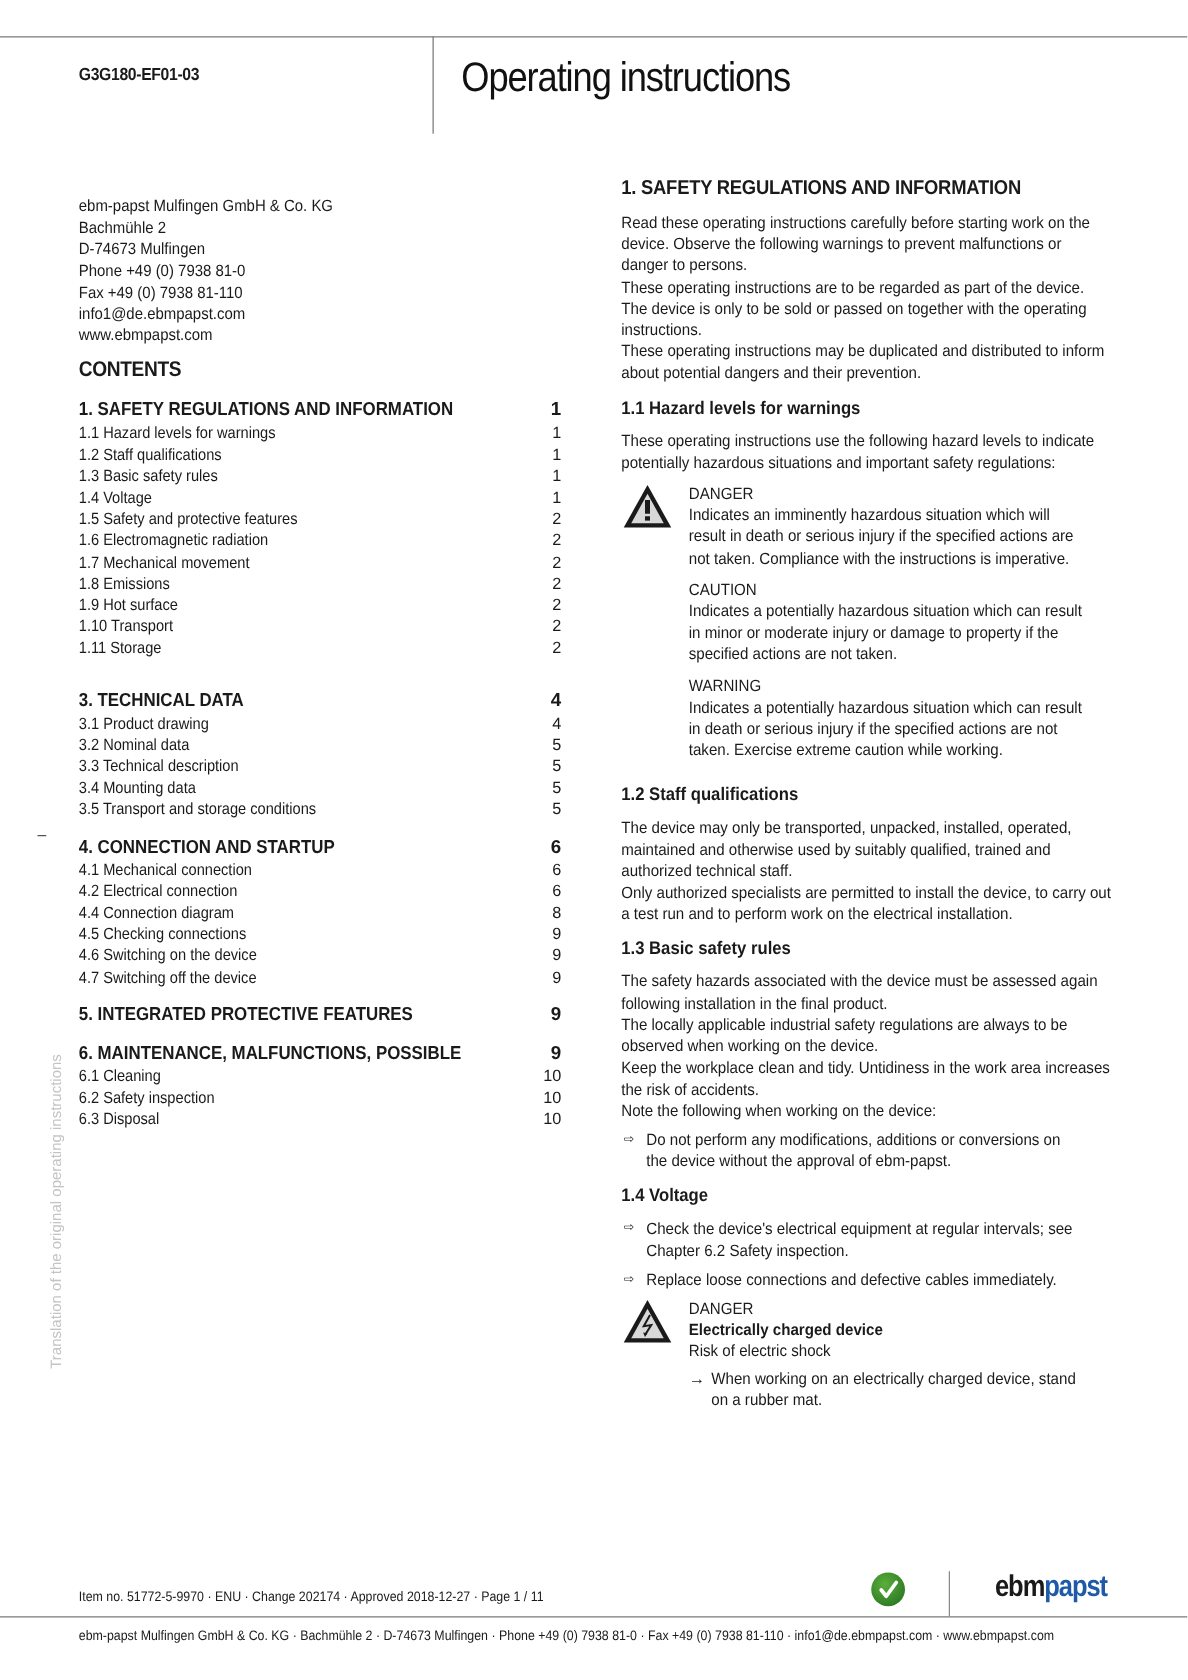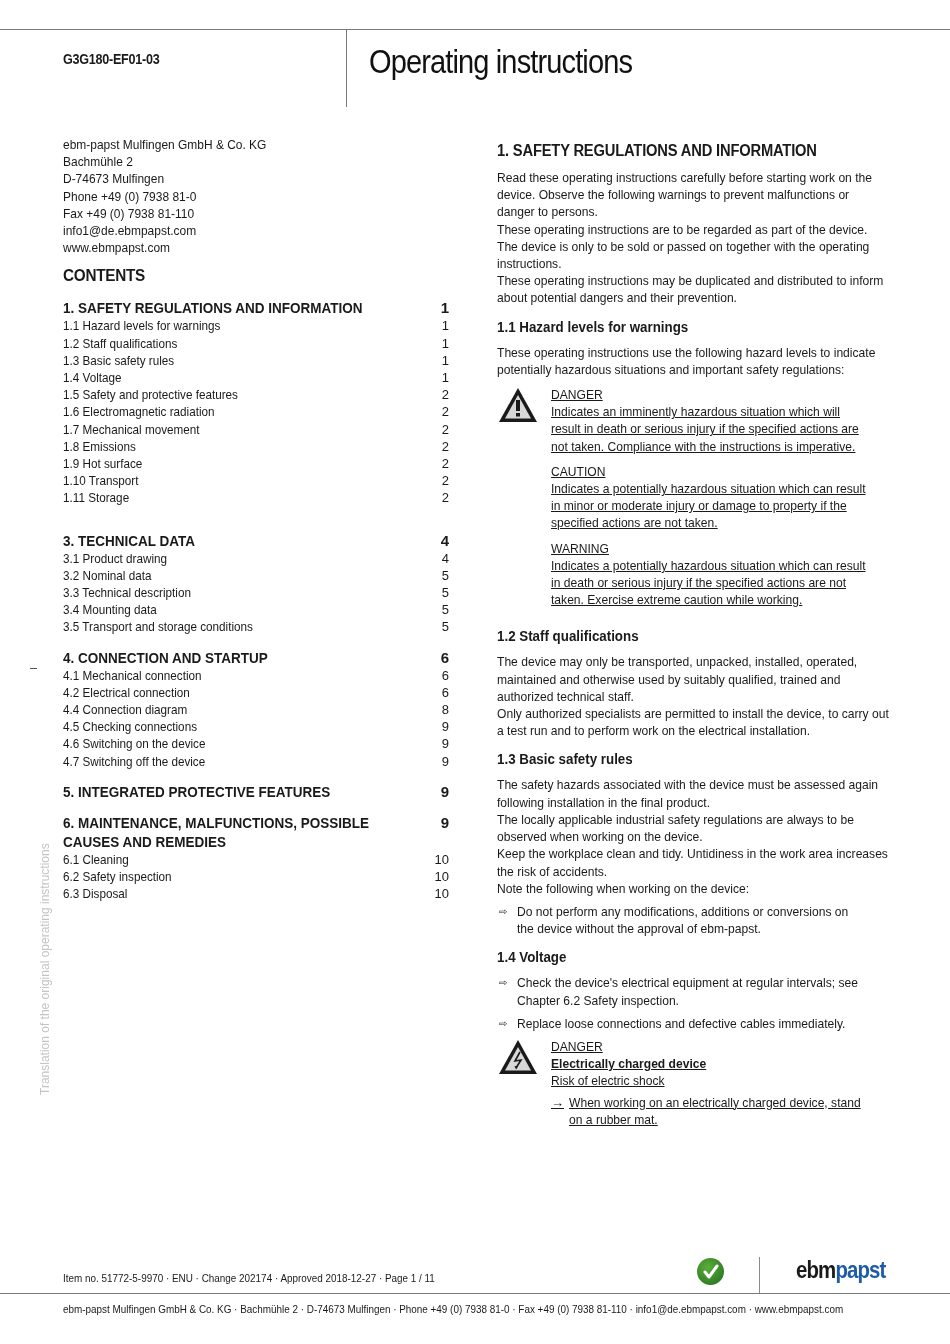--- a/index.html
+++ b/index.html
@@ -7,42 +7,42 @@
          font-family:"Liberation Sans", sans-serif; color:#1a1a1a; }
   .abs { position:absolute; }
 
   
   .top-rule { left:0; top:29px; width:950px; height:1px; background:#7a7a7a; }
   .head-vline { left:346px; top:29px; width:1px; height:78px; background:#7a7a7a; }
   .doc-code { left:63px; top:51px; font-size:14px; font-weight:bold; letter-spacing:-0.3px; transform:scaleX(0.9); transform-origin:left; }
   .doc-title { left:369px; top:43px; font-size:33px; letter-spacing:-1px; transform:scaleX(0.88); transform-origin:left; color:#111; }
 
   
-  .left-col { left:63px; top:136px; width:386px; }
+  .left-col { left:63px; top:156px; width:386px; }
   .addr { font-size:13px; line-height:17.2px; transform:scaleX(0.92); transform-origin:left; white-space:nowrap; }
   .contents-h { font-size:17px; font-weight:bold; margin-top:10px; letter-spacing:-0.3px; transform:scaleX(0.9); transform-origin:left; }
   .toc { margin-top:12px; }
   .toc-sec { display:flex; justify-content:space-between; font-size:15px; font-weight:bold; line-height:19px; }
   .toc-sec .t { transform:scaleX(0.9); transform-origin:left; white-space:nowrap; }
   .toc-sub { display:flex; justify-content:space-between; font-size:13px; line-height:17.2px; }
   .toc-sub .t { transform:scaleX(0.9); transform-origin:left; white-space:nowrap; }
   .toc-gap { height:12px; }
   .toc .num { text-align:right; min-width:20px; }
 
   .side-mark { left:30px; top:668px; width:7px; height:1px; background:#555; }
   .side-text { left:38px; top:1095px; transform-origin:left top; transform:rotate(-90deg); font-size:12px; color:#c4c4c4; white-space:nowrap; }
 
   
   .right-col { left:497px; top:142px; width:395px; }
   .h1 { font-size:16px; font-weight:bold; letter-spacing:-0.2px; transform:scaleX(0.92); transform-origin:left; white-space:nowrap; margin-bottom:9px; }
   .p { font-size:13px; line-height:17.2px; transform:scaleX(0.93); transform-origin:left; width:107%; }
   .h2 { font-size:14.5px; font-weight:bold; margin-top:12px; margin-bottom:9px; transform:scaleX(0.92); transform-origin:left; white-space:nowrap; }
   .hazard { display:flex; margin-top:8px; }
   .hazard .ico { width:54px; flex:none; }
-  .hazard .txt { flex:1;text-decoration:underline; }
+  .hazard .txt { flex:1; }
   .level { font-size:13px; line-height:17.2px; transform:scaleX(0.93); transform-origin:left; }
   .level-block { margin-bottom:8px; }
   .bullet { display:flex; font-size:13px; line-height:17.2px; margin-top:6px; }
   .bullet .arr { width:18px; flex:none; font-size:10px; padding-left:2px; }
   .bullet .bt { flex:1; transform:scaleX(0.93); transform-origin:left; width:107%; }
   .subarrow { display:flex; font-size:13px; line-height:17.2px; margin-top:4px; }
   .subarrow .arr { width:18px; flex:none; }
   .subarrow .bt { flex:1; transform:scaleX(0.93); transform-origin:left; }
 
   
@@ -189,23 +189,20 @@
 
     <div class="toc-sec">
         <span class="t">5. INTEGRATED PROTECTIVE FEATURES</span>
         <span class="num">9</span>
       </div>
     <div class="toc-gap"></div>
 
     <div class="toc-sec">
         <span class="t">6. MAINTENANCE, MALFUNCTIONS, POSSIBLE</span>
         <span class="num">9</span>
-      </div>
-    <div class="toc-sec">
-        <span class="t">CAUSES AND REMEDIES</span>
       </div>
     <div class="toc-sub">
         <span class="t">6.1 Cleaning</span>
         <span class="num">10</span>
       </div>
     <div class="toc-sub">
         <span class="t">6.2 Safety inspection</span>
         <span class="num">10</span>
       </div>
     <div class="toc-sub">

